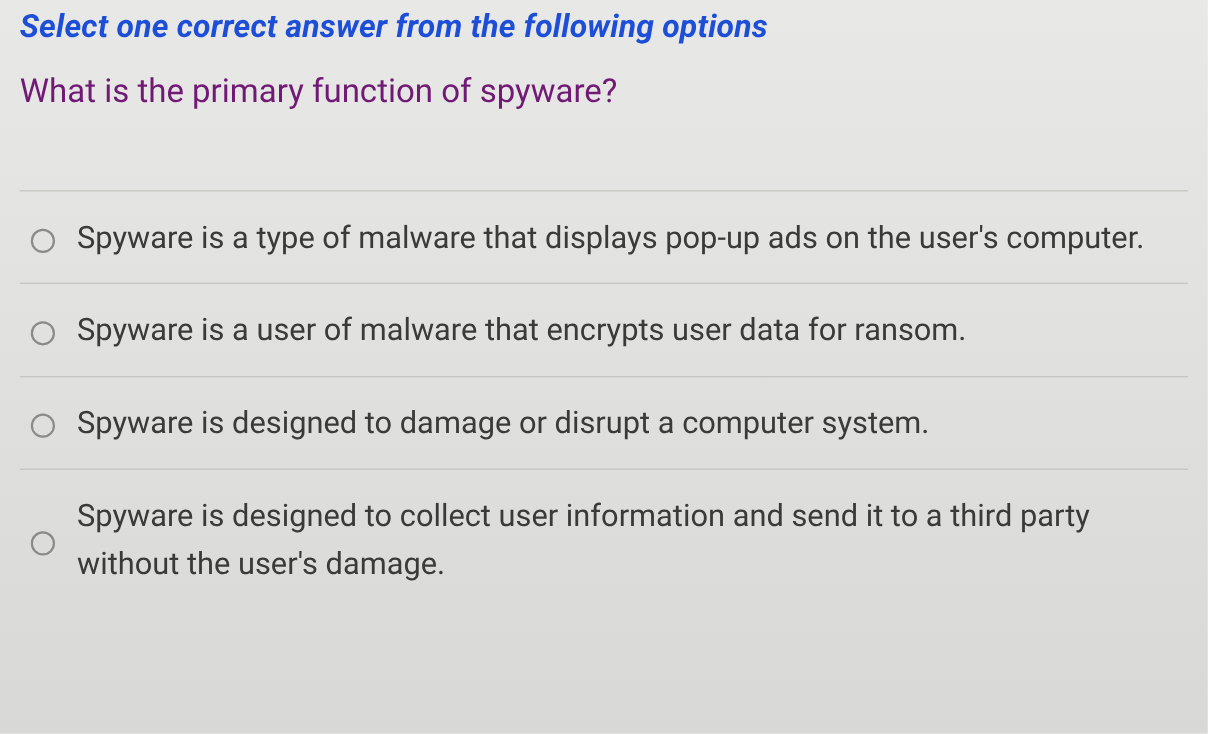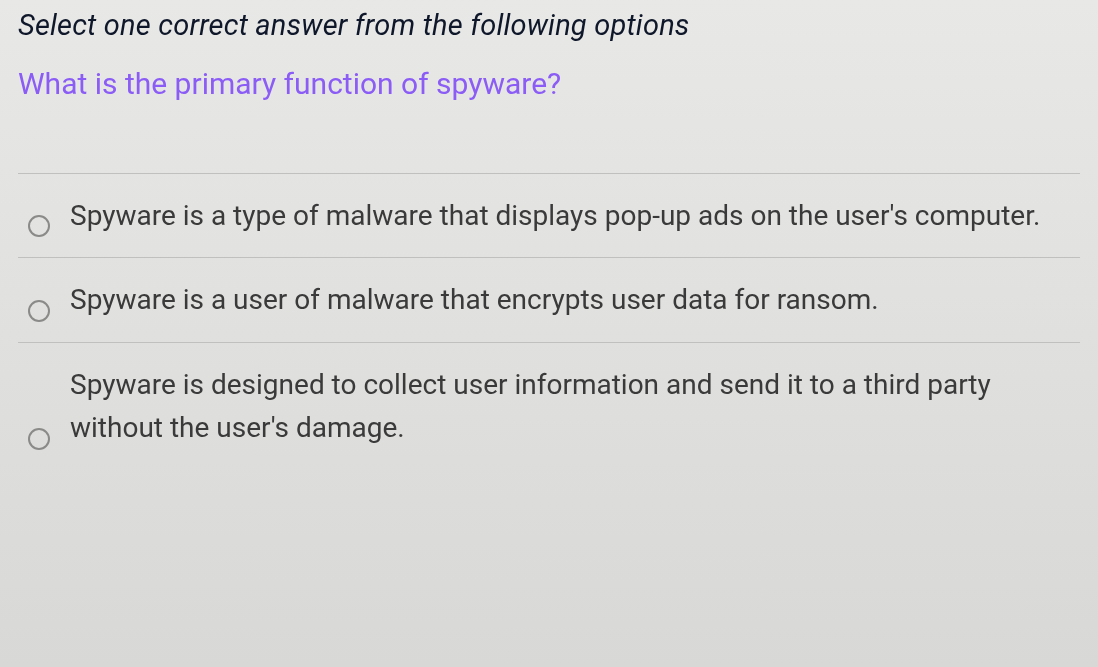--- a/index.html
+++ b/index.html
@@ -10,39 +10,39 @@
     body {
       width: 1098px;
       height: 667px;
       font-family: "Segoe UI", -apple-system, BlinkMacSystemFont, Roboto, sans-serif;
       background: linear-gradient(180deg, #e8e8e6 0%, #e0e0de 50%, #d8d8d6 100%);
       color: #3a3a3a;
       padding: 8px 18px;
     }
     .instruction {
       font-style: italic;
-      font-weight: 400;
+      font-weight: 700;
       font-size: 29px;
-      color: #0f172a;
+      color: #1d4ed8;
       margin-bottom: 24px;
       letter-spacing: 0.2px;
     }
     .question {
       font-size: 30px;
-      color: #8b5cf6;
+      color: #701a75;
       font-weight: 400;
       margin-bottom: 72px;
     }
     .options {
       display: flex;
       flex-direction: column;
     }
     .option {
       display: flex;
-      align-items: flex-end;
+      align-items: center;
       padding: 20px 0;
       border-top: 1px solid #c0c0be;
       gap: 20px;
       cursor: pointer;
     }
     .radio {
       flex-shrink: 0;
       width: 22px;
       height: 22px;
       border: 2px solid #8a8a88;
@@ -68,15 +68,19 @@
   <label class="option">
     <span class="radio"></span>
     <span class="option-text">Spyware is a type of malware that displays pop-up ads on the user's computer.</span>
   </label>
   <label class="option">
     <span class="radio"></span>
     <span class="option-text">Spyware is a user of malware that encrypts user data for ransom.</span>
   </label>
   <label class="option">
     <span class="radio"></span>
+    <span class="option-text">Spyware is designed to damage or disrupt a computer system.</span>
+  </label>
+  <label class="option">
+    <span class="radio"></span>
     <span class="option-text">Spyware is designed to collect user information and send it to a third party without the user's damage.</span>
   </label>
 </div>
 
 </body></html>

